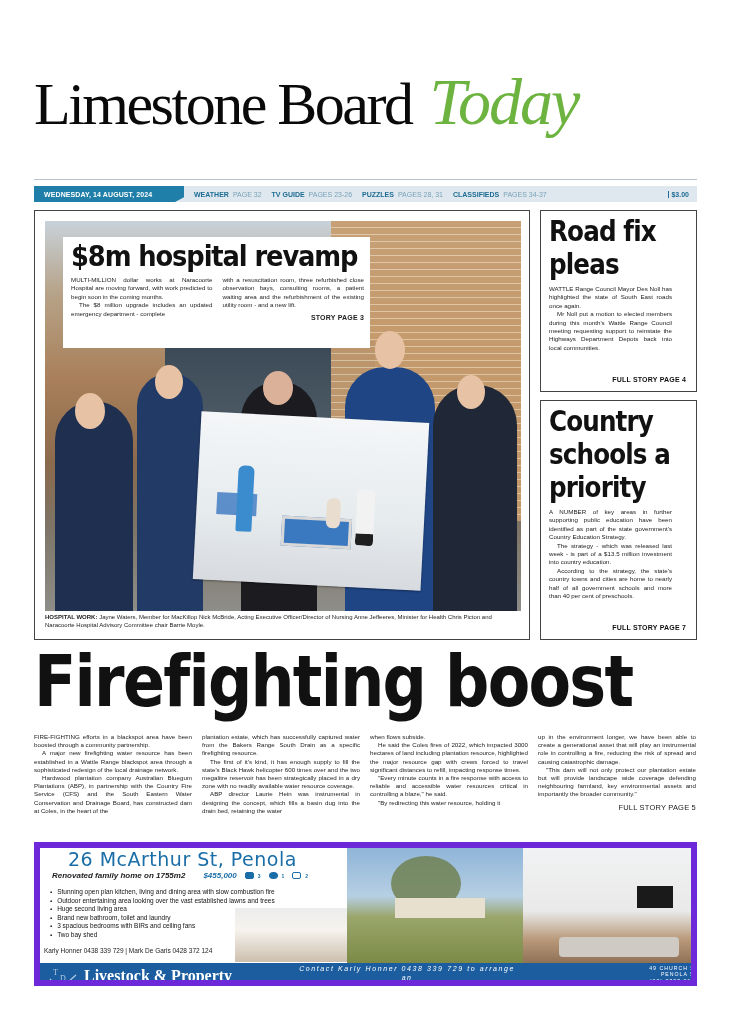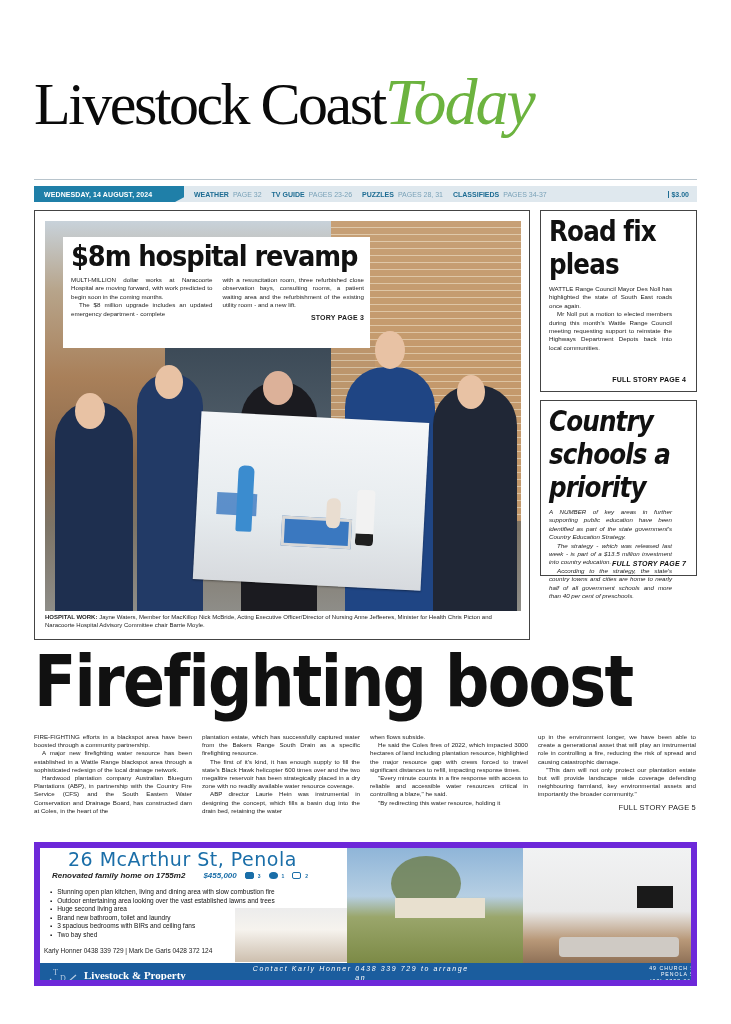--- a/index.html
+++ b/index.html
@@ -2,21 +2,21 @@
 <html><head>
 <meta charset="utf-8">
 <style>
   * { box-sizing: border-box; margin: 0; padding: 0; }
   html, body { width: 731px; height: 1024px; background: #ffffff; overflow: hidden; }
   body { position: relative; font-family: "Liberation Sans", sans-serif; color: #111; }
 
   
   .masthead { position: absolute; left: 34px; top: 62px; width: 670px; height: 90px; white-space: nowrap; }
   .mast-main { font-family: "Liberation Serif", serif; font-size: 60px; letter-spacing: -2.5px; color: #0a0a0a; font-weight: normal; line-height: 80px; }
-  .mast-accent { font-family: "Liberation Serif", serif; font-style: italic; font-size: 66px; letter-spacing: -2px; color: #6cb33f; line-height: 80px; margin-left: 0; }
+  .mast-accent { font-family: "Liberation Serif", serif; font-style: italic; font-size: 66px; letter-spacing: -2px; color: #6cb33f; line-height: 80px; margin-left: 18px; }
   .mast-rule { position: absolute; left: 34px; top: 179px; width: 663px; height: 1px; background: #b8c4cc; }
 
   
   .datebar { position: absolute; left: 34px; top: 186px; width: 663px; height: 16px; background: #dfe8ee; font-size: 7px; font-weight: bold; display: flex; align-items: center; }
   .date-tab { background: #1f7fa8; color: #fff; height: 16px; width: 150px; display: flex; align-items: center; padding-left: 10px; clip-path: polygon(0 0, 100% 0, 100% 70%, 94% 100%, 0 100%); letter-spacing: 0.1px; }
   .nav-item { margin-left: 10px; color: #1d6c93; display: flex; gap: 4px; }
   .nav-item .pg { font-weight: normal; color: #7aa2b8; }
   .price { margin-left: auto; padding-right: 8px; color: #1d6c93; border-left: 1px solid #1d6c93; padding-left: 2px; }
 
   
@@ -40,21 +40,21 @@
   .lead-cols { display: flex; gap: 10px; margin-top: 2px; }
   .lead-cols .col { width: 143px; font-size: 6.2px; line-height: 8.4px; text-align: justify; color: #222; }
   .lead-cols p + p { text-indent: 8px; }
   .story-ref { font-size: 7px; font-weight: bold; text-align: right; margin-top: 4px; letter-spacing: .2px; }
   .caption { position: absolute; left: 10px; top: 402px; width: 476px; font-size: 6px; line-height: 8px; color: #222; }
   .caption b { font-weight: bold; }
 
   
   .side-box { position: absolute; left: 540px; width: 157px; border: 1px solid #444; padding: 4px 24px 0 8px; }
   .road { top: 210px; height: 182px; }
-  .schools { top: 400px; height: 176px; font-style: italic; }
+  .schools { top: 400px; height: 240px; }
   .side-head { font-family: "DejaVu Sans", sans-serif; font-weight: bold; font-size: 28px; line-height: 33px; letter-spacing: -1px; transform: scaleX(0.88); transform-origin: left; white-space: nowrap; }
   .side-body { font-size: 6.2px; line-height: 8.4px; text-align: justify; color: #222; margin-top: 4px; }
   .side-body p + p { text-indent: 8px; }
   .side-ref { position: absolute; right: 10px; bottom: 8px; font-size: 7px; font-weight: bold; letter-spacing: .2px; }
 
   
   .fire-headline { position: absolute; left: 34px; top: 645px; width: 663px; font-family: "DejaVu Sans", sans-serif; font-weight: bold; font-size: 72px; line-height: 72px; letter-spacing: -2px; transform: scaleX(0.86); transform-origin: left; white-space: nowrap; }
   .fire-cols { position: absolute; left: 34px; top: 733px; width: 663px; display: flex; gap: 10px; }
   .fire-cols .col { width: 158px; font-size: 6.2px; line-height: 8.2px; text-align: justify; color: #222; }
   .fire-cols p + p { text-indent: 8px; }
@@ -72,33 +72,33 @@
   .ad-agents { position: absolute; left: 4px; top: 99px; font-size: 6.5px; color: #222; }
   .ad-photo-interior { position: absolute; left: 195px; top: 60px; width: 112px; height: 54px; background: linear-gradient(180deg, #ececec 0%, #f6f3ee 40%, #cdbfae 100%); }
   .ad-photo-exterior { position: absolute; left: 307px; top: 0; width: 176px; height: 115px; background: linear-gradient(180deg, #8fb5d8 0%, #b6cfe3 42%, #9aa66b 60%, #7c8a46 100%); }
   .ad-photo-exterior .tree { position: absolute; left: 44px; top: 8px; width: 70px; height: 55px; border-radius: 50%; background: #6d7d4a; opacity: .8; }
   .ad-photo-exterior .house { position: absolute; left: 48px; top: 50px; width: 90px; height: 20px; background: #e8e0cf; }
   .ad-photo-living { position: absolute; left: 483px; top: 0; width: 180px; height: 115px; background: linear-gradient(180deg, #f1f2f3 0%, #e9e9e9 55%, #b89878 80%, #8f7157 100%); }
   .ad-photo-living .tv { position: absolute; right: 30px; top: 38px; width: 36px; height: 22px; background: #1a1a1a; }
   .ad-photo-living .sofa { position: absolute; left: 36px; bottom: 6px; width: 120px; height: 20px; background: #cfcac4; border-radius: 4px; }
   .ad-footer { position: absolute; left: 0; top: 115px; width: 663px; height: 29px; background: #1b5d9e; display: flex; align-items: center; color: #fff; }
   .ad-logo-mark { width: 30px; height: 26px; margin-left: 8px; position: relative; font-family: "Liberation Serif", serif; font-size: 9px; color: #b7cce3; }
-  .ad-brand { margin-left: 6px; font-family: "Liberation Serif", serif; font-weight: bold; font-size: 11px; line-height: 13px; }
+  .ad-brand { margin-left: 6px; font-family: "Liberation Serif", serif; font-weight: bold; font-size: 16px; line-height: 13px; }
   .ad-brand-sub { display: flex; gap: 2px; margin-top: 1px; }
   .ad-brand-sub span { font-size: 3.5px; font-family: "Liberation Sans", sans-serif; padding: 0 2px; }
   .ad-brand-sub .rn { background: #2a3f7d; color: #ccd; }
   .ad-brand-sub .acc { background: #fff; color: #1b5d9e; }
   .ad-cta { margin-left: 60px; width: 230px; text-align: center; font-size: 7px; letter-spacing: 1.6px; line-height: 9px; font-style: italic; }
   .ad-contact { margin-left: auto; margin-right: 4px; text-align: right; font-size: 5.2px; letter-spacing: 1px; line-height: 6.3px; }
 </style>
 </head>
 <body>
 
 <header class="masthead">
-  <span class="mast-main">Livestock Coast</span><span class="mast-accent">Today</span>
+  <span class="mast-main">Limestone Board</span><span class="mast-accent">Today</span>
 </header>
 <div class="mast-rule"></div>
 
 <nav class="datebar">
   <div class="date-tab">WEDNESDAY, 14 AUGUST, 2024</div>
   <div class="nav-item">
     <span>WEATHER</span>
     <span class="pg">PAGE 32</span>
   </div>
   <div class="nav-item">

